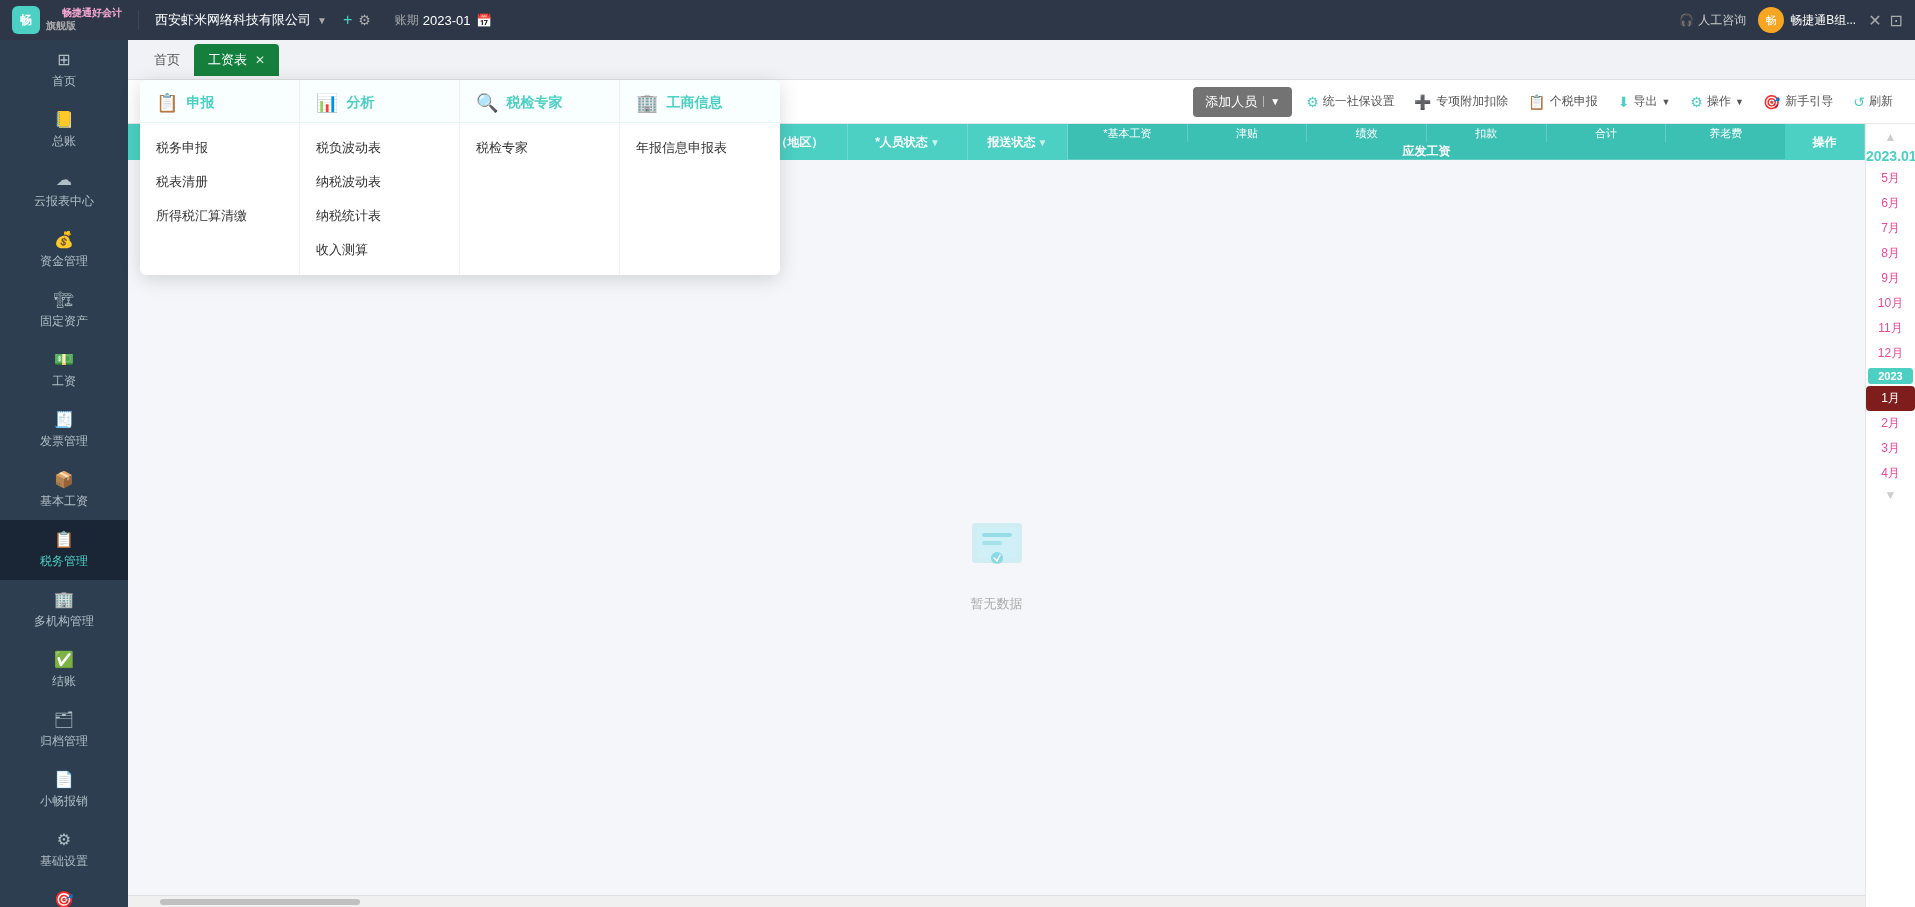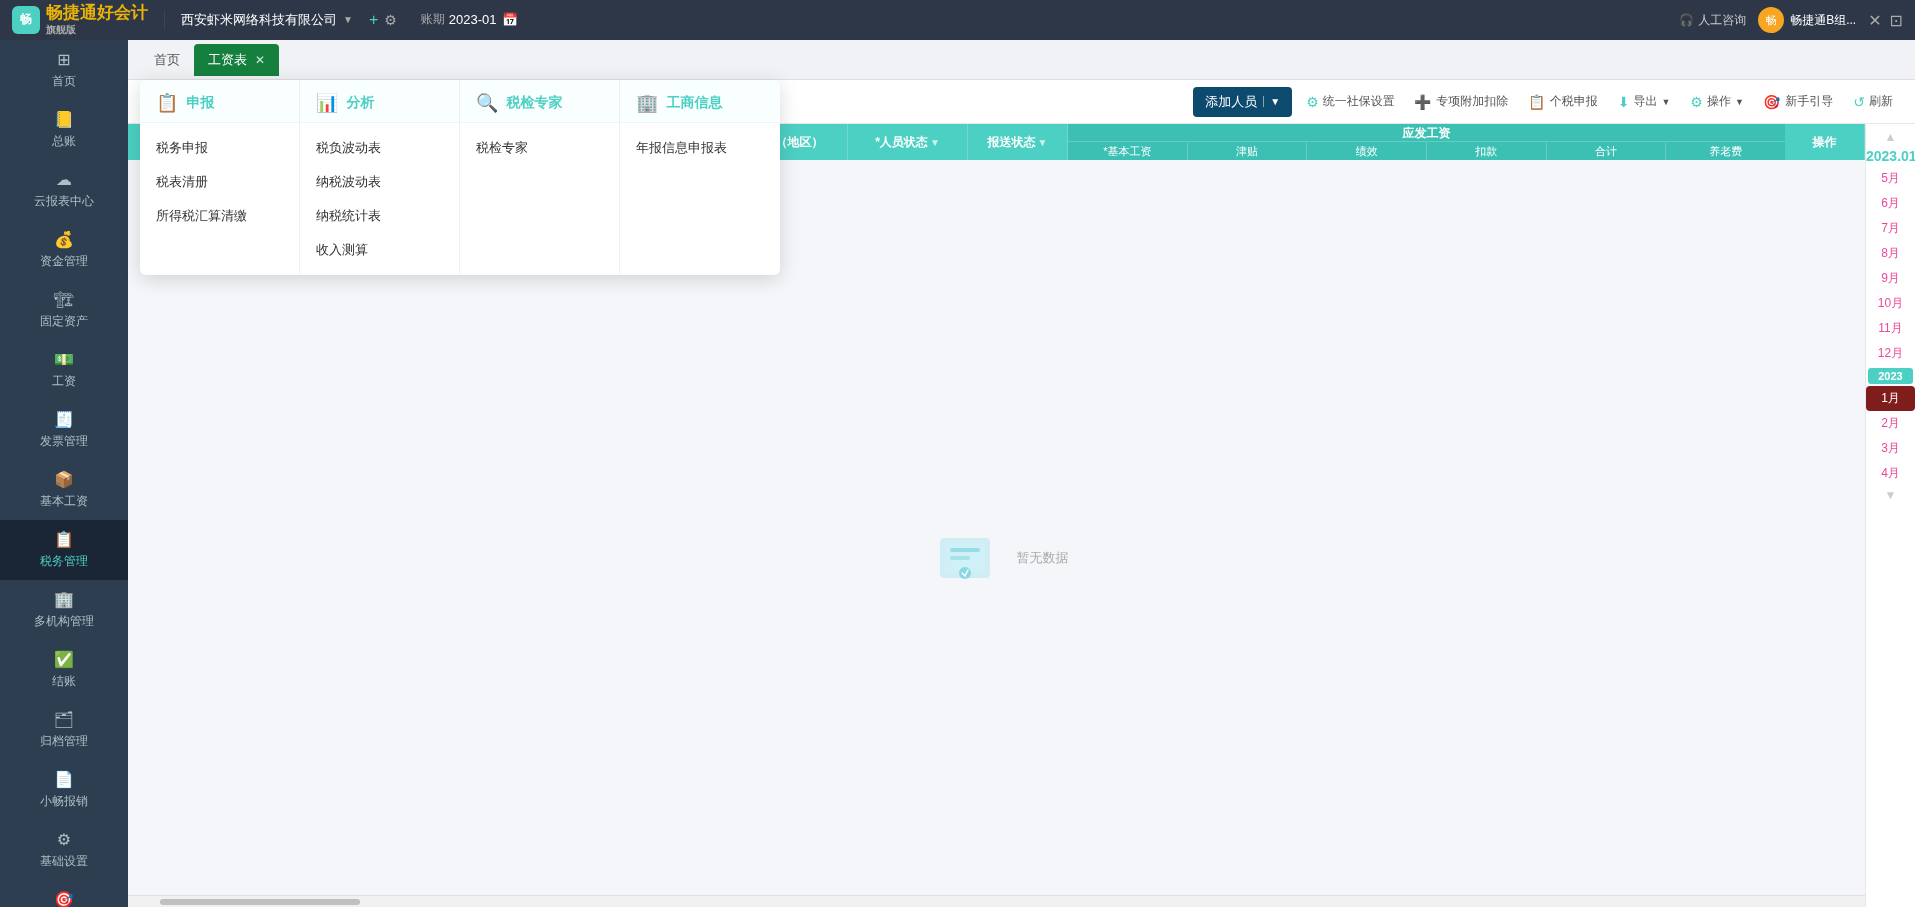--- a/index.html
+++ b/index.html
@@ -96,21 +96,21 @@
       border: none;
       outline: none;
       font-size: 12px;
       color: #666;
       width: 140px;
       background: transparent;
     }
     .search-icon-span { color: #999; font-size: 13px; }
     .toolbar-spacer { flex: 1; }
     .btn-add-person {
-      background: #0c4a6e;
+      background: #737373;
       color: white;
       border: none;
       border-radius: 4px;
       height: 30px;
       padding: 0 12px;
       cursor: pointer;
       font-size: 13px;
       display: flex;
       align-items: center;
       gap: 4px;
@@ -197,21 +197,21 @@
     .dropdown-item {
       padding: 8px 16px;
       color: #333;
       font-size: 13px;
       cursor: pointer;
     }
 
     
     .empty-state {
       display: flex;
-      flex-direction: row;
+      flex-direction: column;
       align-items: center;
       justify-content: center;
       flex: 1;
       gap: 12px;
       padding-top: 60px;
     }
     .empty-icon {
       width: 80px;
       height: 80px;
       display: flex;
@@ -262,21 +262,21 @@
     .header-top { display: flex; align-items: center; justify-content: space-between; height: 40px; background: #2d3748; padding: 0 12px; flex-shrink: 0; }
   </style>
 </head>
 <body>
 
 <div class="header-top">
   <div class="top-bar-left">
     <div class="logo-area">
       <div class="logo-icon">畅</div>
       <div>
-        <div style="font-size:17px;color:#eab308;font-weight:bold;line-height:1.2;">畅捷通好会计</div>
+        <div style="font-size:10px;color:#f9a8d4;font-weight:bold;line-height:1.2;margin-left:16px;">畅捷通好会计</div>
         <div style="font-size:10px;color:#aaa;">旗舰版</div>
       </div>
     </div>
     <div style="width:1px;height:20px;background:#444;margin:0 8px;"></div>
     <div class="company-selector">
       <span>西安虾米网络科技有限公司</span>
       <span class="chevron-down">▼</span>
     </div>
     <div style="display:flex;align-items:center;gap:6px;margin-left:8px;">
       <span style="color:#4dd0c4;cursor:pointer;font-size:16px;">+</span>
@@ -441,29 +441,29 @@
             <div class="th-cell id-type">*证鉴类型</div>
             <div class="th-cell id-num">*证鉴号码</div>
             <div class="th-cell region">国籍（地区）</div>
             <div class="th-cell status">
               *人员状态<span class="filter-icon">▼</span>
             </div>
             <div class="th-cell report-status">
               报送状态<span class="filter-icon">▼</span>
             </div>
             <div style="flex:1;background:#3dc0b4;display:flex;flex-direction:column;">
-              <div style="text-align:center;color:white;font-size:12px;font-weight:bold;border-bottom:1px solid rgba(255,255,255,0.2);height:18px;line-height:18px;">应发工资</div>
               <div style="display:flex;height:18px;">
                 <div style="flex:1;text-align:center;color:white;font-size:11px;border-right:1px solid rgba(255,255,255,0.2);line-height:18px;">*基本工资</div>
                 <div style="flex:1;text-align:center;color:white;font-size:11px;border-right:1px solid rgba(255,255,255,0.2);line-height:18px;">津贴</div>
                 <div style="flex:1;text-align:center;color:white;font-size:11px;border-right:1px solid rgba(255,255,255,0.2);line-height:18px;">绩效</div>
                 <div style="flex:1;text-align:center;color:white;font-size:11px;border-right:1px solid rgba(255,255,255,0.2);line-height:18px;">扣款</div>
                 <div style="flex:1;text-align:center;color:white;font-size:11px;border-right:1px solid rgba(255,255,255,0.2);line-height:18px;">合计</div>
                 <div style="flex:1;text-align:center;color:white;font-size:11px;line-height:18px;">养老费</div>
               </div>
+              <div style="text-align:center;color:white;font-size:12px;font-weight:bold;border-bottom:1px solid rgba(255,255,255,0.2);height:18px;line-height:18px;">应发工资</div>
             </div>
             <div class="th-cell op">操作</div>
           </div>
         </div>
 
         <div class="empty-state">
           <div class="empty-icon">
             <svg width="80" height="80" viewBox="0 0 80 80" fill="none">
               <rect x="15" y="20" width="50" height="40" rx="4" fill="#b8e8f0" opacity="0.6"></rect>
               <rect x="20" y="25" width="40" height="30" rx="3" fill="#d0f0f8" opacity="0.8"></rect>

